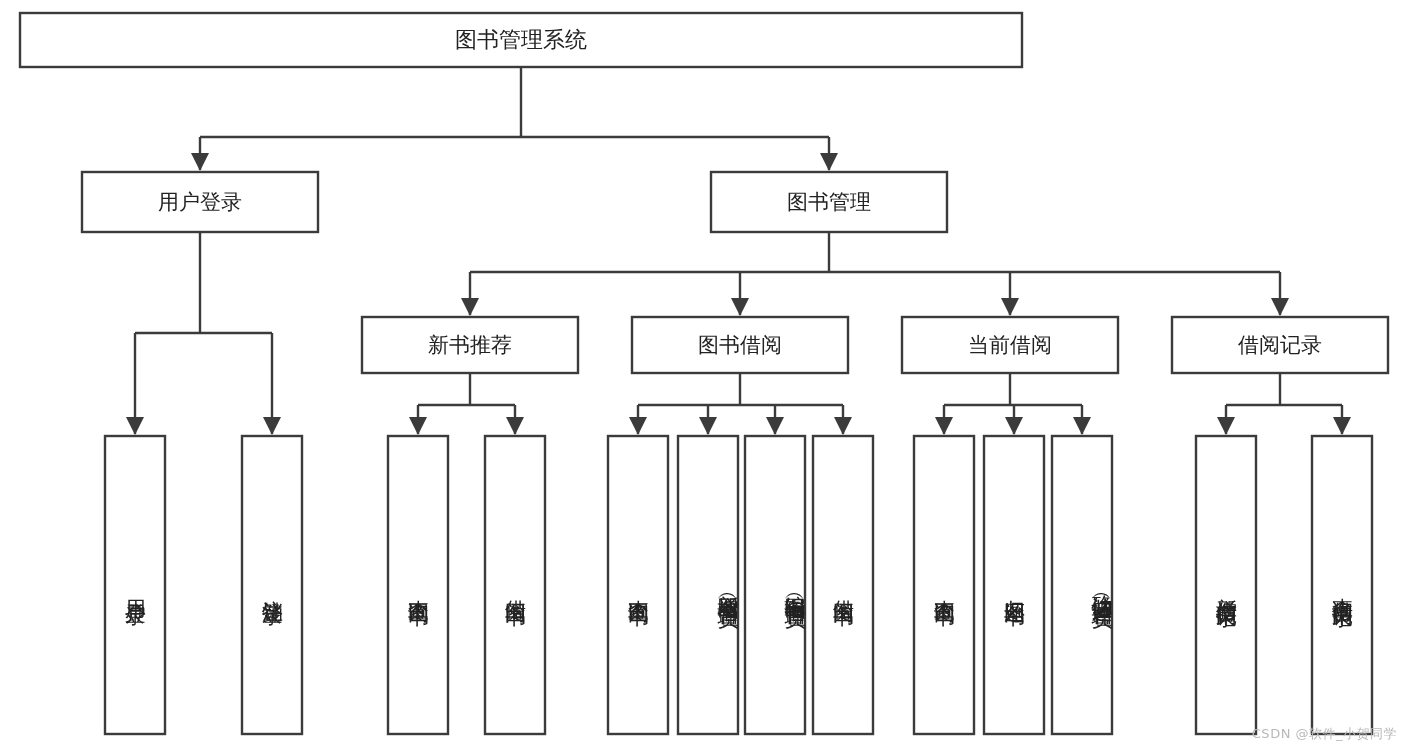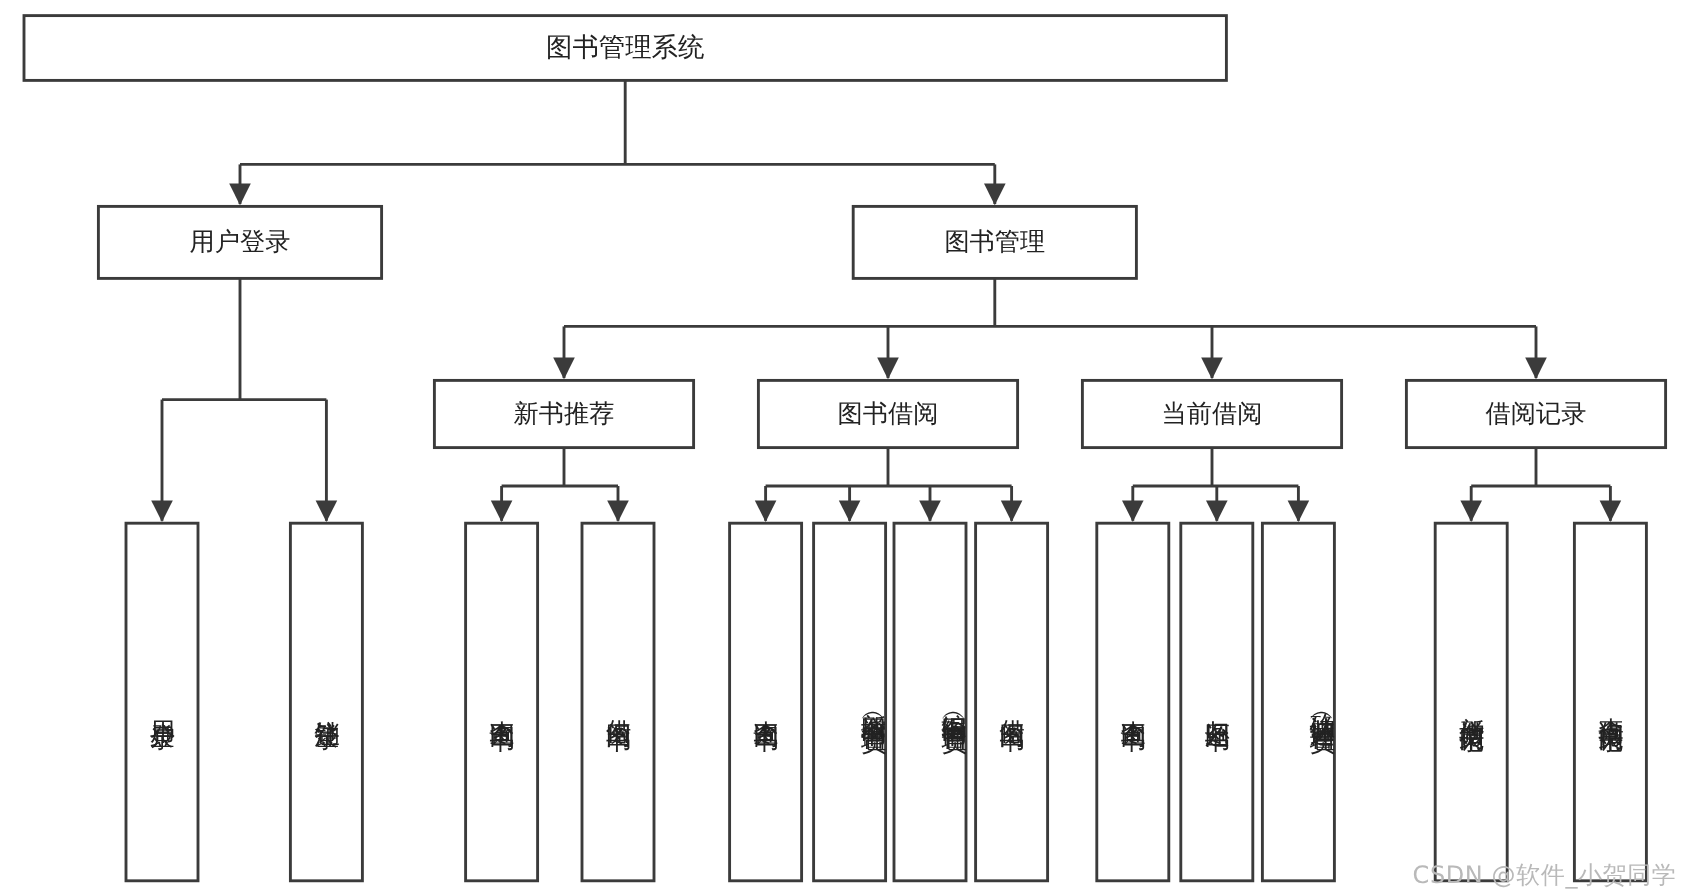--- a/index.html
+++ b/index.html
@@ -72,21 +72,21 @@
     line-height: 1;
     white-space: nowrap;
     pointer-events: none;
   }
   .watermark {
     position: absolute;
     right: 8px;
     bottom: 4px;
     color: #b9b9b9;
     font-family: "DejaVu Sans", "Liberation Sans", sans-serif;
-    font-size: 20px;
+    font-size: 13px;
     letter-spacing: 0.5px;
     white-space: nowrap;
   }
 </style>
 </head>
 <body>
 
 <div id="diagram-root">
 
   <svg class="diagram-canvas" viewBox="0 0 1405 747">

